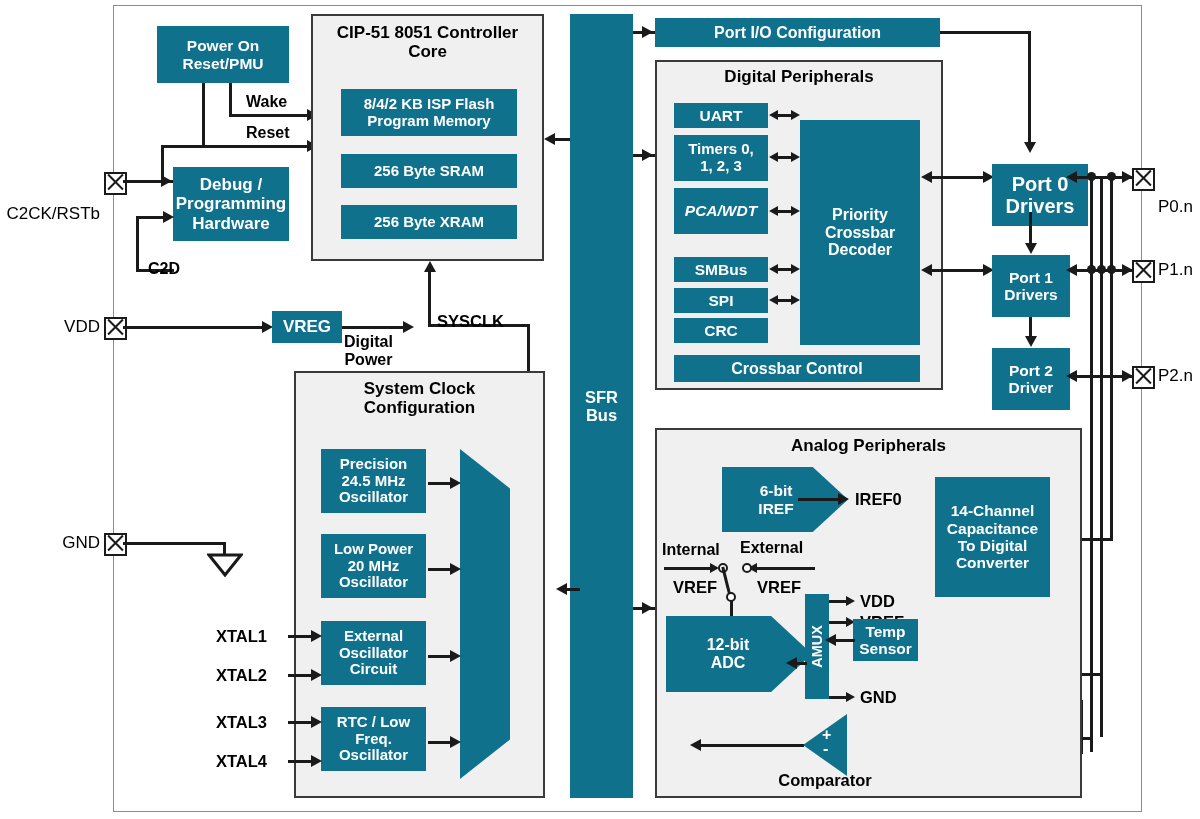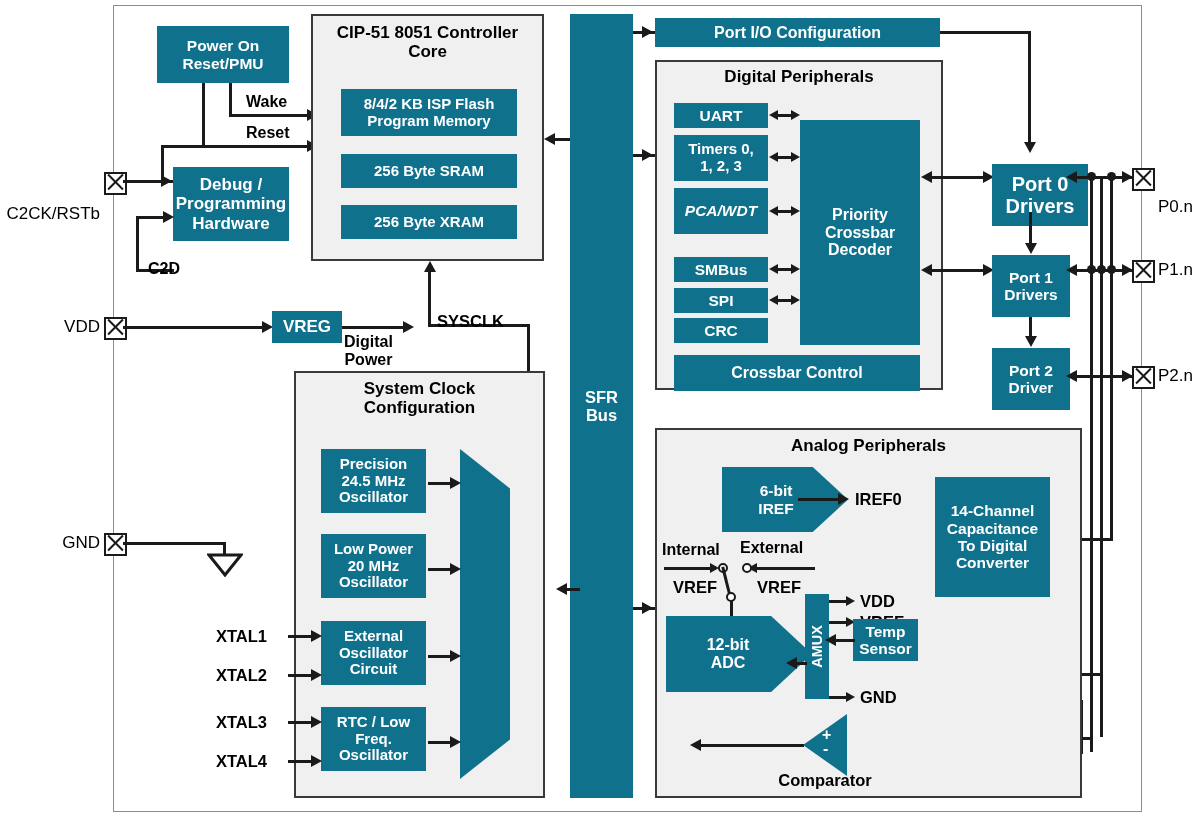--- a/index.html
+++ b/index.html
@@ -160,21 +160,21 @@
   <div class="abs teal" style="left:674px;top:135px;width:94px;height:46px;font-size:15px;white-space:pre-line;">Timers 0,
 1, 2, 3</div>
   <div class="abs teal" style="left:674px;top:188px;width:94px;height:46px;font-size:15.5px;font-style:italic;">PCA/WDT</div>
   <div class="abs teal" style="left:674px;top:257px;width:94px;height:25px;font-size:15.5px;">SMBus</div>
   <div class="abs teal" style="left:674px;top:288px;width:94px;height:25px;font-size:15.5px;">SPI</div>
   <div class="abs teal" style="left:674px;top:318px;width:94px;height:25px;font-size:15.5px;">CRC</div>
 
   <div class="abs teal" style="left:800px;top:120px;width:120px;height:225px;font-size:16px;white-space:pre-line;">Priority
 Crossbar
 Decoder</div>
-  <div class="abs teal" style="left:674px;top:355px;width:246px;height:36px;font-size:16px;">Crossbar Control</div>
+  <div class="abs teal" style="left:674px;top:355px;width:246px;height:27px;font-size:16px;">Crossbar Control</div>
 
   <div class="abs line" style="left:778px;top:114px;width:16px;height:3px;"></div>
   <div class="ar ars-l" style="left:769px;top:110px;"></div>
   <div class="ar ars-r" style="left:791px;top:110px;"></div>
 
   <div class="abs line" style="left:778px;top:156px;width:16px;height:3px;"></div>
   <div class="ar ars-l" style="left:769px;top:152px;"></div>
   <div class="ar ars-r" style="left:791px;top:152px;"></div>
 
   <div class="abs line" style="left:778px;top:210px;width:16px;height:3px;"></div>

